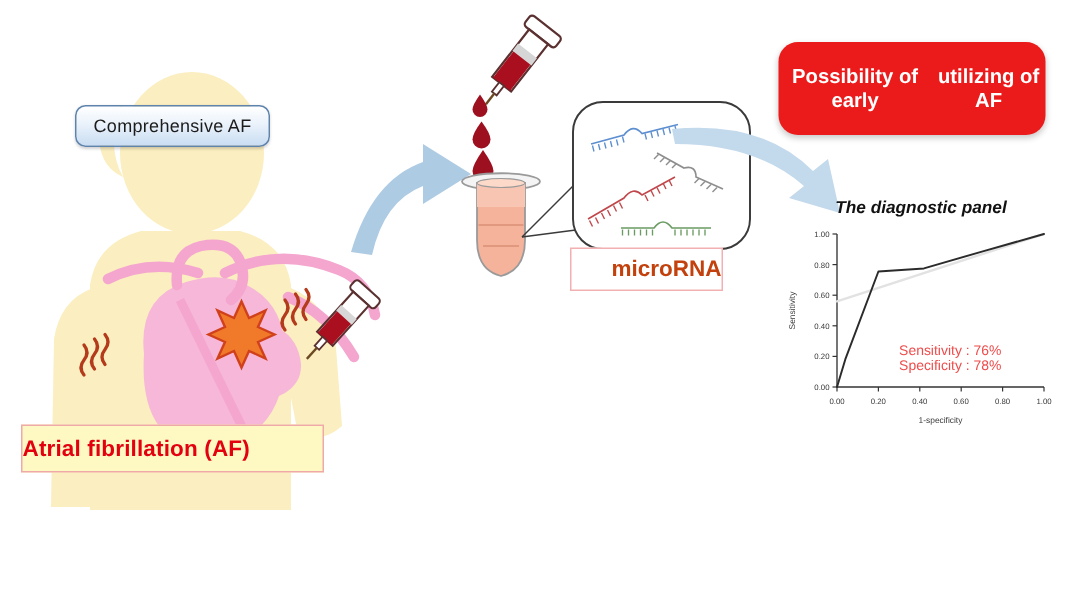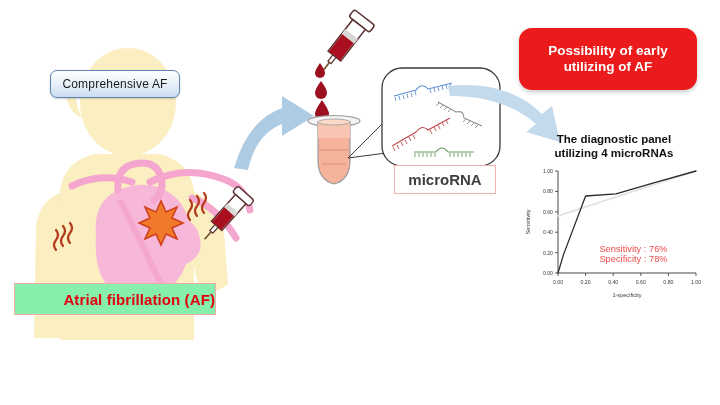--- a/index.html
+++ b/index.html
@@ -14,52 +14,52 @@
     border:1.3px solid #5e83ad;border-radius:7px;
     background:linear-gradient(to bottom,#ffffff 0%,#eaf2fb 45%,#c9ddf2 100%);
     box-shadow:0 1px 2px rgba(0,0,0,.18);
     display:flex;align-items:center;justify-content:center;
     font-size:12px;color:#1c1c1c;letter-spacing:.2px;
   }
 
   
   .badge-af{
     left:14px;top:283px;width:200px;height:30px;
-    border:1px solid #f0a9a9;background:#86efac;
+    border:1px solid #f0a9a9;background:#fef9c3;
+    display:flex;align-items:center;justify-content:flex-start;
+    font-size:15px;font-weight:bold;color:#e3000f;letter-spacing:.1px;
+  }
+
+  
+  .badge-mirna{
+    left:380px;top:165px;width:100px;height:27px;
+    border:1.4px solid #f3b0b0;background:#fff;
     display:flex;align-items:center;justify-content:flex-end;
-    font-size:15px;font-weight:bold;color:#e3000f;letter-spacing:.1px;
-  }
-
-  
-  .badge-mirna{
-    left:394px;top:165px;width:100px;height:27px;
-    border:1.4px solid #f3b0b0;background:#fff;
-    display:flex;align-items:center;justify-content:center;
-    font-size:15px;font-weight:bold;color:#404040;
+    font-size:15px;font-weight:bold;color:#c2410c;
   }
 
   
   .callout{
     left:519px;top:28px;width:178px;height:62px;
     background:#ec1b1b;border-radius:13px;
     box-shadow:0 2px 4px rgba(0,0,0,.22);
-    display:flex;flex-direction:column;align-items:center;justify-content:center;
+    display:flex;flex-direction:row;align-items:center;justify-content:center;
     color:#fff;font-size:13.5px;font-weight:bold;line-height:1.22;text-align:center;
   }
 
   
   .caption{
     left:300px;top:203px;width:210px;text-align:center;
     font-size:11.5px;color:#262626;line-height:1.45;
   }
 
   
   .chart-wrap{left:520px;top:132px;width:188px;height:180px;}
   .chart-title{width:100%;text-align:center;font-size:11.5px;font-weight:bold;
-               color:#111;line-height:1.25;}
+               color:#111;line-height:1.25;font-style:italic;}
   .chart-svg{display:block;margin-top:2px;}
 
   .roc-note{fill:#ef4b4b;font-size:9.3px;font-family:"Liberation Sans",sans-serif;}
   .ax-t{fill:#3a3a3a;font-size:5.2px;font-family:"Liberation Sans",sans-serif;}
   .ax-l{fill:#3a3a3a;font-size:5.6px;font-family:"Liberation Sans",sans-serif;}
 </style>
 </head>
 <body>
 
 <div class="stage">
@@ -237,21 +237,20 @@
 
   <div class="abs callout">
     <span>Possibility of early</span>
     <span>utilizing of AF</span>
   </div>
 
 
   <div class="abs chart-wrap">
     <div class="chart-title">
       <div>The diagnostic panel</div>
-      <div>utilizing  4 microRNAs</div>
     </div>
     <svg class="chart-svg" id="roc-svg" width="188" height="146" viewBox="0 0 188 146">
         <line x1="38" y1="8" x2="38" y2="110" stroke="#333" stroke-width="0.9"></line>
         <line x1="38" y1="110" x2="176" y2="110" stroke="#333" stroke-width="0.9"></line>
         <line x1="38" y1="110" x2="38" y2="113" stroke="#333" stroke-width="0.8"></line>
         <text x="38" y="121" text-anchor="middle" class="ax-t">0.00</text>
         <line x1="65.6" y1="110" x2="65.6" y2="113" stroke="#333" stroke-width="0.8"></line>
         <text x="65.6" y="121" text-anchor="middle" class="ax-t">0.20</text>
         <line x1="93.2" y1="110" x2="93.2" y2="113" stroke="#333" stroke-width="0.8"></line>
         <text x="93.2" y="121" text-anchor="middle" class="ax-t">0.40</text>

